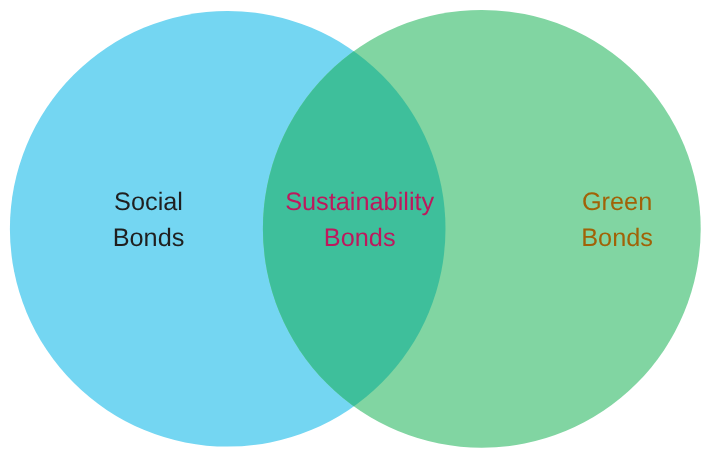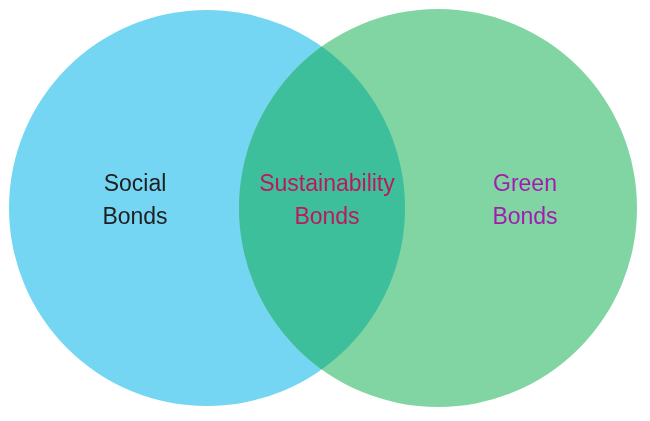--- a/index.html
+++ b/index.html
@@ -54,16 +54,16 @@
 
     <circle cx="438" cy="208" r="199" clip-path="url(#leftCircleClip)" fill="#3EBF9B"></circle>
   </svg>
 
   <div class="label label-social" style="color: rgb(31, 31, 31);">Social
 Bonds</div>
 
   <div class="label label-sustainability" style="color: #be185d;">Sustainability
 Bonds</div>
 
-  <div class="label label-green" style="color: #a21caf;">Green
+  <div class="label label-green" style="color: #a16207; margin-left: 36px;">Green
 Bonds</div>
 
 </div>
 
 </body></html>

